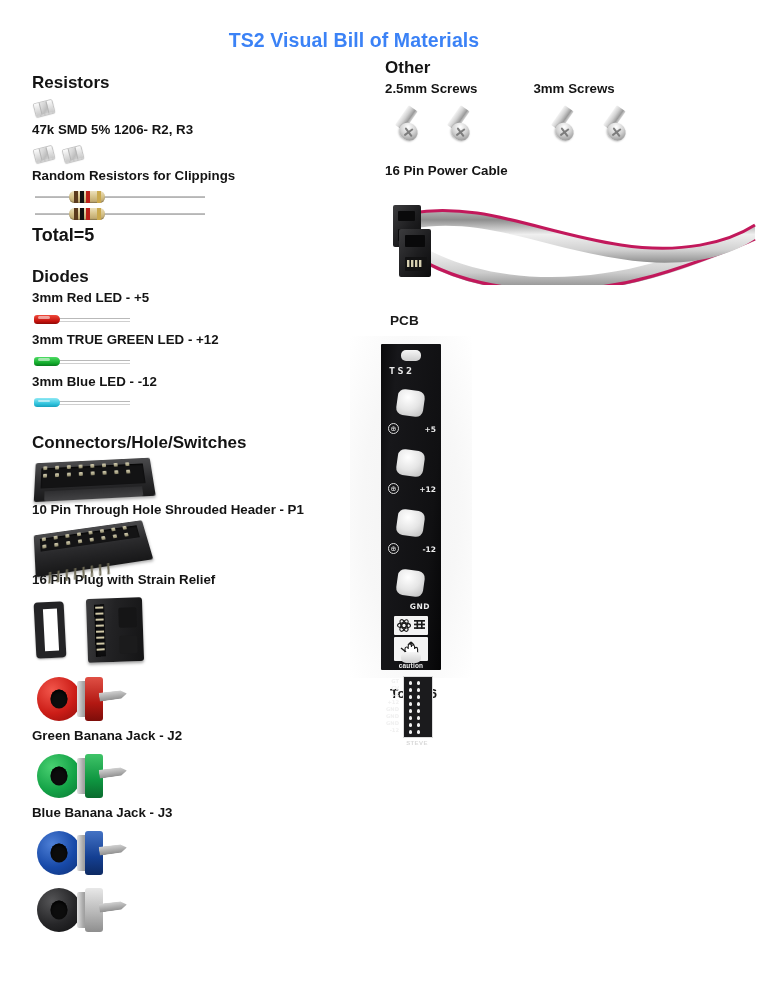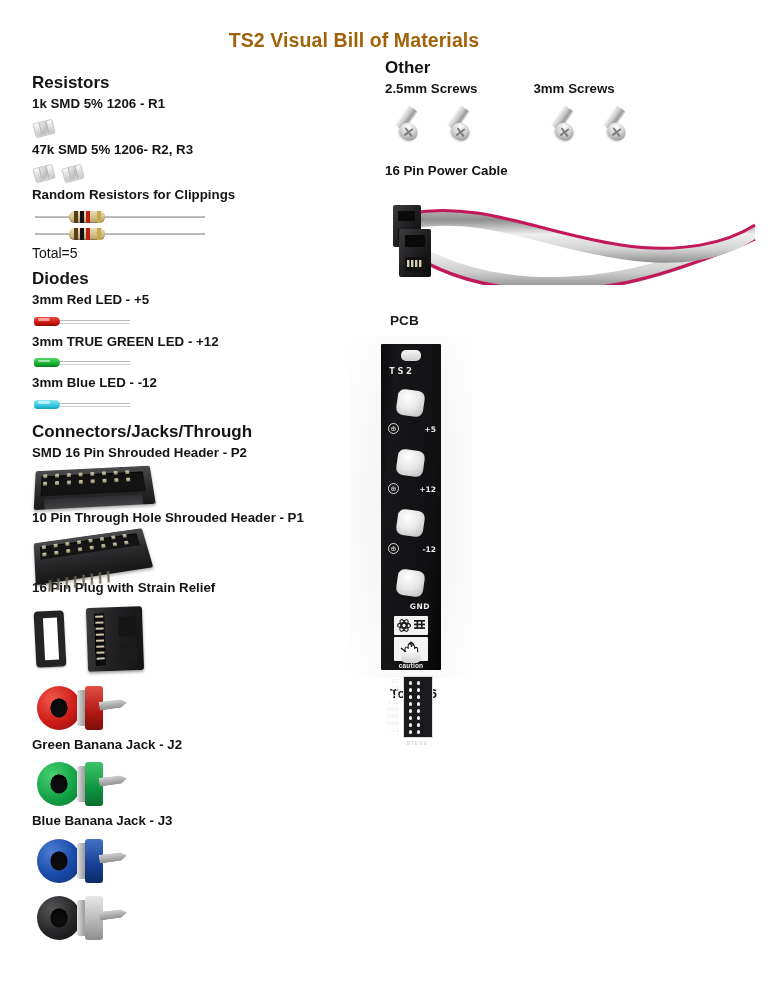--- a/index.html
+++ b/index.html
@@ -9,38 +9,38 @@
     font-family: "Liberation Sans", sans-serif;
     color: #1a1a1a;
     overflow: hidden;
   }
   .page { position: relative; width: 768px; height: 994px; }
 
   .doc-title {
     position: absolute; top: 29px; left: 0; width: 708px;
     text-align: center;
     font-size: 19.5px; font-weight: bold; letter-spacing: .1px;
-    color: #a16207;
+    color: #3b82f6;
   }
 
   .col { position: absolute; }
   .col-left  { left: 32px;  top: 73px;  width: 330px; }
   .col-right { left: 385px; top: 58px;  width: 380px; }
 
   .sec-head {
     font-size: 17px; font-weight: bold; color: #141414;
-    line-height: 1.18; margin-top: 8px;
+    line-height: 1.18; margin-top: 21px;
   }
   .sec-head.first { margin-top: 0; }
   .item-label {
     font-size: 13.3px; font-weight: bold; color: #141414;
     line-height: 1.25; margin-top: 3px; white-space: nowrap;
   }
   .total {
-    font-size: 14px; font-weight: normal; color: #141414;
+    font-size: 18px; font-weight: bold; color: #141414;
     margin-top: 4px;
   }
   .art { position: relative; }
 
   
   .smd-row { height: 22px; margin-top: 4px; display: flex; gap: 9px; padding-left: 2px; }
   .smd {
     width: 20px; height: 14px; margin-top: 4px;
     background: linear-gradient(135deg,#f2f2f2 0%,#d9d9d9 38%,#bdbdbd 62%,#e8e8e8 100%);
     border-radius: 2px;
@@ -320,21 +320,20 @@
 <body>
 
 <div class="page">
 
   <div class="doc-title">TS2 Visual Bill of Materials</div>
 
   <div class="col col-left">
 
     <div class="sec-head first">Resistors</div>
 
-    <div class="item-label">1k SMD 5% 1206 - R1</div>
     <div class="smd-row art">
       <div class="smd"></div>
     </div>
 
     <div class="item-label">47k SMD 5% 1206- R2, R3</div>
     <div class="smd-row art">
       <div class="smd"></div>
       <div class="smd"></div>
     </div>
 
@@ -372,23 +371,22 @@
       <span class="led-leads"></span>
         <span class="led-body led-green"></span>
     </div>
 
     <div class="item-label">3mm Blue LED - -12</div>
     <div class="led-wrap art">
       <span class="led-leads"></span>
         <span class="led-body led-blue"></span>
     </div>
 
-    <div class="sec-head">Connectors/Jacks/Through</div>
-
-    <div class="item-label">SMD 16 Pin Shrouded Header - P2</div>
+    <div class="sec-head">Connectors/Hole/Switches</div>
+
     <div class="smd-header art">
       <span class="cav"></span>
       <span class="pin-grid">
         <i></i>
           <i></i>
           <i></i>
           <i></i>
           <i></i>
           <i></i>
           <i></i>

